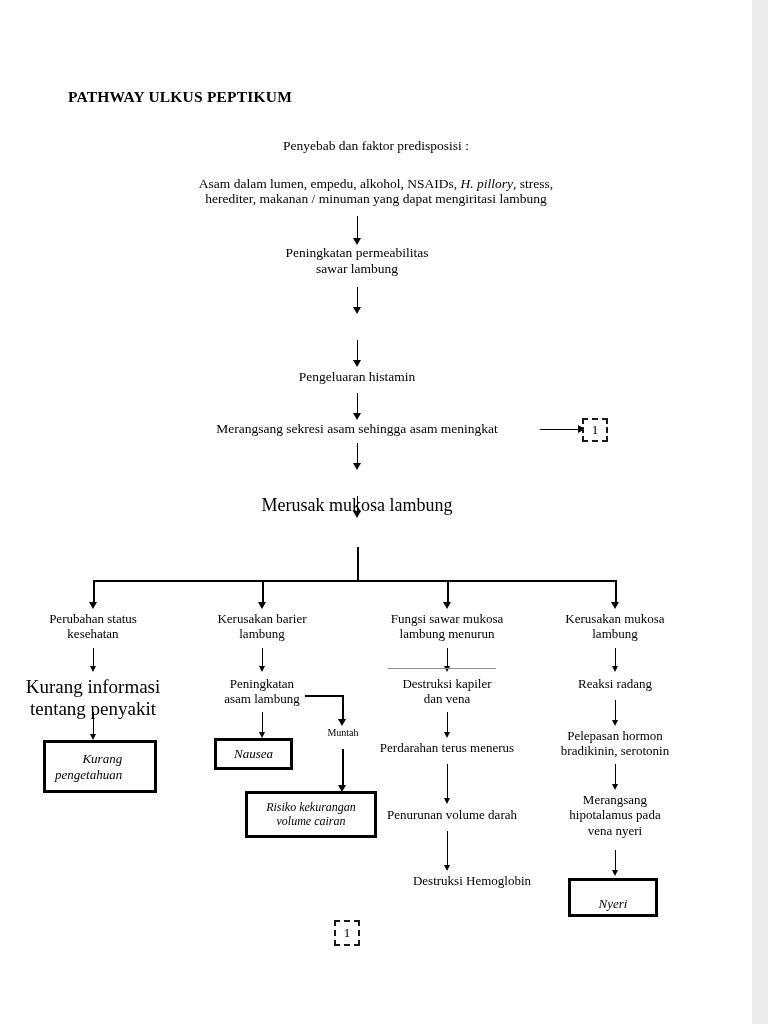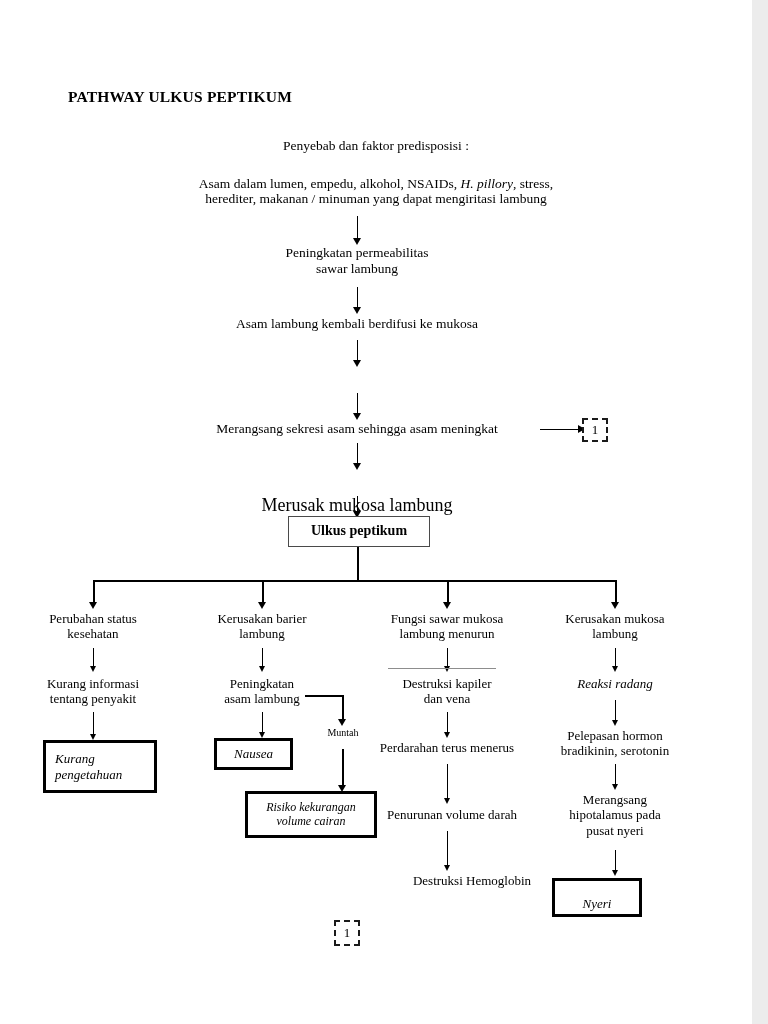--- a/index.html
+++ b/index.html
@@ -57,21 +57,21 @@
     text-align: center;
     line-height: 1.16;
     white-space: pre-line;
   }
   .box-thin { border: 1.5px solid #4a4a4a; }
   .box-thick { border: 3.5px solid #000; }
   .box-dashed {
     border: 2px dashed #1a1a1a;
     font-size: 13px;
   }
-  .box-left { justify-content: flex-start; text-align: left; }
+  .box-left { justify-content: flex-start; text-align: right; }
   .box-bottom { align-items: flex-end; }
 
   
   .vline {
     position: absolute;
     background: #000;
     width: 1.4px;
   }
   .vline-thick { width: 2.2px; }
   .hline {
@@ -119,44 +119,43 @@
 
   <div class="vline" style="left:357px; top:216px; height:24px;"></div>
   <div class="arrowhead" style="left:353px; top:238px;"></div>
 
   <div class="node" style="left:227px; top:245px; width:260px; font-size:13.5px;">Peningkatan permeabilitas
 sawar lambung</div>
 
   <div class="vline" style="left:357px; top:287px; height:22px;"></div>
   <div class="arrowhead" style="left:353px; top:307px;"></div>
 
-  <div class="node" style="left:157px; top:316px; width:400px; font-size:13.5px;">Asam lambung kembali berdifusi ke mukosa</div>
 
   <div class="vline" style="left:357px; top:340px; height:22px;"></div>
   <div class="arrowhead" style="left:353px; top:360px;"></div>
 
+  <div class="node" style="left:227px; top:369px; width:260px; font-size:13.5px;">Pengeluaran histamin</div>
 
   <div class="vline" style="left:357px; top:393px; height:22px;"></div>
   <div class="arrowhead" style="left:353px; top:413px;"></div>
 
   <div class="node" style="left:132px; top:421px; width:450px; font-size:13.5px;">Merangsang sekresi asam sehingga asam meningkat</div>
 
   <div class="hline" style="left:540px; top:429px; width:40px;"></div>
   <div class="arrowhead-right" style="left:578px; top:425px;"></div>
   <div class="box box-dashed" style="left:582px; top:418px; width:26px; height:24px;">1</div>
 
   <div class="vline" style="left:357px; top:443px; height:22px;"></div>
   <div class="arrowhead" style="left:353px; top:463px;"></div>
 
   <div class="node" style="left:227px; top:472px; width:260px; font-size:18px;margin-top:23px;">Merusak mukosa lambung</div>
 
   <div class="vline" style="left:357px; top:496px; height:18px;"></div>
   <div class="arrowhead" style="left:353px; top:511px;"></div>
 
-  <div class="box box-thin" style="left:288px; top:516px; width:142px; height:31px; font-size:14px; font-weight:bold;">Ulkus peptikum</div>
 
   <div class="vline vline-thick" style="left:357px; top:547px; height:34px;"></div>
   <div class="hline hline-thick" style="left:93px; top:580px; width:523px;"></div>
 
   <div class="vline vline-thick" style="left:93px; top:580px; height:24px;"></div>
   <div class="arrowhead" style="left:89px; top:602px;"></div>
 
   <div class="vline vline-thick" style="left:262px; top:580px; height:24px;"></div>
   <div class="arrowhead" style="left:258px; top:602px;"></div>
 
@@ -165,21 +164,21 @@
 
   <div class="vline vline-thick" style="left:615px; top:580px; height:24px;"></div>
   <div class="arrowhead" style="left:611px; top:602px;"></div>
 
   <div class="node" style="left:23px; top:611px; width:140px; font-size:13px;">Perubahan status
 kesehatan</div>
 
   <div class="vline" style="left:93px; top:648px; height:20px;"></div>
   <div class="arrowhead arrowhead-sm" style="left:89.5px; top:666px;"></div>
 
-  <div class="node" style="left:23px; top:676px; width:140px; font-size:13px;">Kurang informasi
+  <div class="node" style="left:23px; top:676px; width:140px; font-size:19px;">Kurang informasi
 tentang penyakit</div>
 
   <div class="vline" style="left:93px; top:712px; height:24px;"></div>
   <div class="arrowhead arrowhead-sm" style="left:89.5px; top:734px;"></div>
 
   <div class="box box-thick box-left" style="left:43px; top:740px; width:114px; height:53px; font-size:13px; padding-left:9px;">
     <span class="ital">Kurang
 pengetahuan</span>
   </div>
 
@@ -237,39 +236,39 @@
   <div class="arrowhead arrowhead-sm" style="left:443.5px; top:865px;"></div>
 
   <div class="node" style="left:382px; top:873px; width:180px; font-size:13px;">Destruksi Hemoglobin</div>
 
   <div class="node" style="left:545px; top:611px; width:140px; font-size:13px;">Kerusakan mukosa
 lambung</div>
 
   <div class="vline" style="left:615px; top:648px; height:20px;"></div>
   <div class="arrowhead arrowhead-sm" style="left:611.5px; top:666px;"></div>
 
-  <div class="node" style="left:545px; top:676px; width:140px; font-size:13px;font-style:italic;">Reaksi radang</div>
+  <div class="node" style="left:545px; top:676px; width:140px; font-size:13px;">Reaksi radang</div>
 
   <div class="vline" style="left:615px; top:700px; height:22px;"></div>
   <div class="arrowhead arrowhead-sm" style="left:611.5px; top:720px;"></div>
 
   <div class="node" style="left:535px; top:728px; width:160px; font-size:13px;">Pelepasan hormon
 bradikinin, serotonin</div>
 
   <div class="vline" style="left:615px; top:764px; height:22px;"></div>
   <div class="arrowhead arrowhead-sm" style="left:611.5px; top:784px;"></div>
 
   <div class="node" style="left:545px; top:792px; width:140px; font-size:13px;">Merangsang
 hipotalamus pada
-pusat nyeri</div>
+vena nyeri</div>
 
   <div class="vline" style="left:615px; top:850px; height:22px;"></div>
   <div class="arrowhead arrowhead-sm" style="left:611.5px; top:870px;"></div>
 
-  <div class="box box-thick box-bottom" style="left:552px; top:878px; width:90px; height:39px; font-size:13px; padding-bottom:3px;">
+  <div class="box box-thick box-bottom" style="left:568px; top:878px; width:90px; height:39px; font-size:13px; padding-bottom:3px;">
     <span class="ital">Nyeri</span>
   </div>
 
   <div class="box box-dashed" style="left:334px; top:920px; width:26px; height:26px;">1</div>
 
 </div>
 
 <div id="right-gutter"></div>
 
 </body></html>

